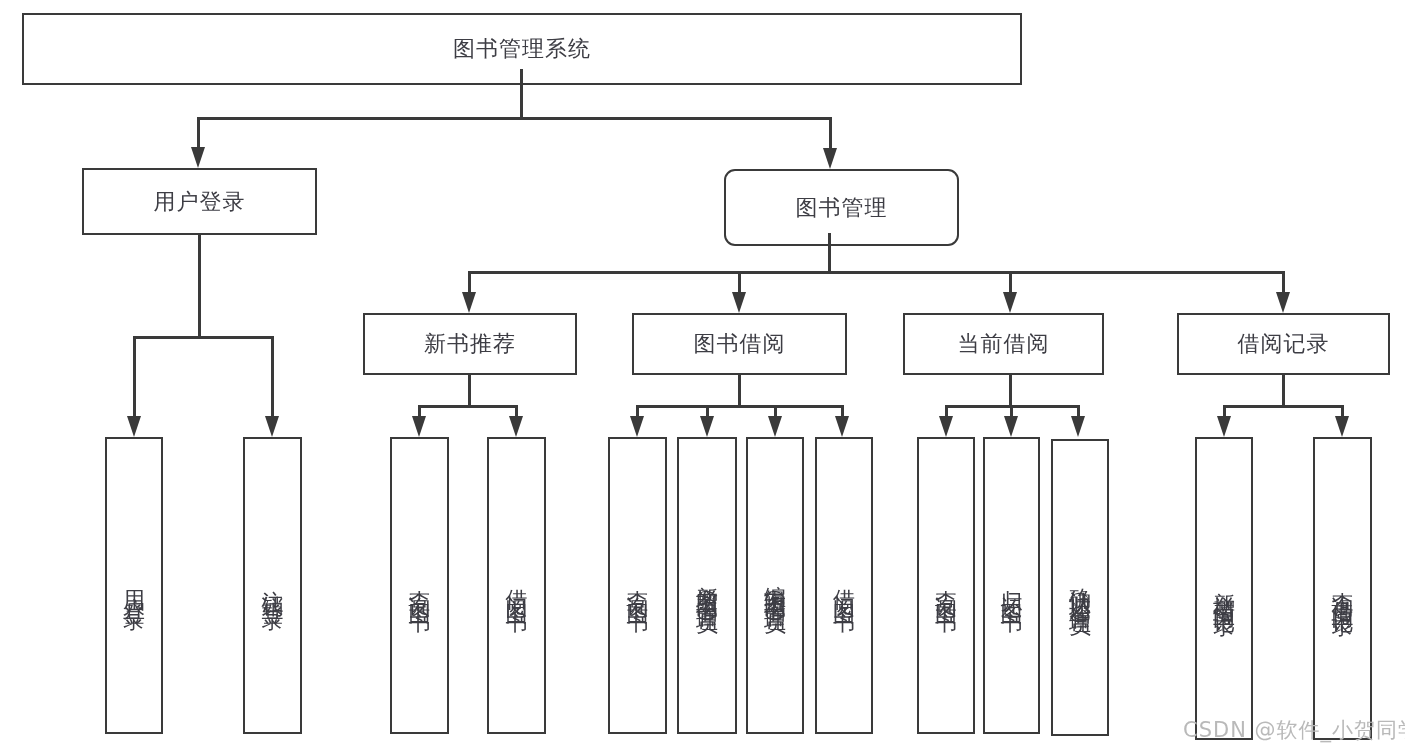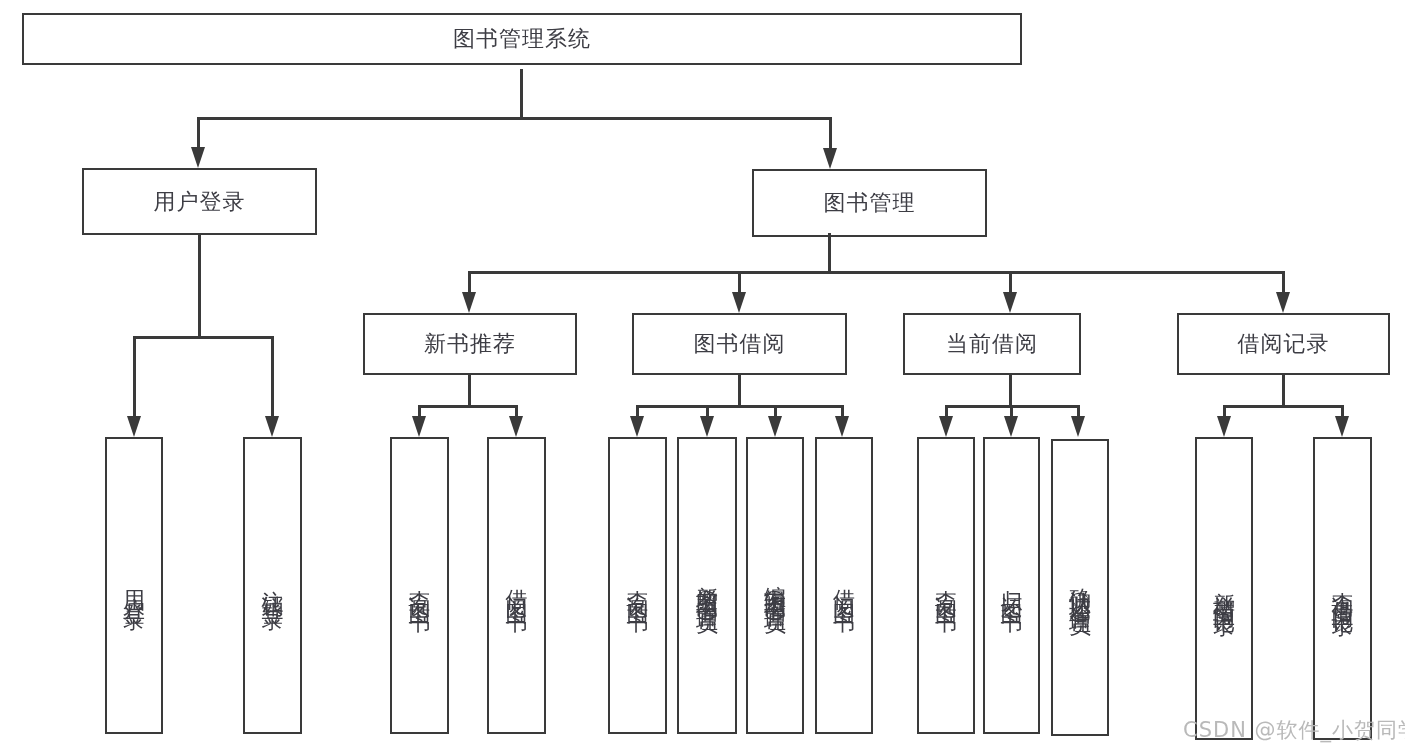--- a/index.html
+++ b/index.html
@@ -29,35 +29,35 @@
   #watermark{
     position:absolute;left:1183px;top:716px;font-size:21px;color:#b9b9b9;
     letter-spacing:1px;white-space:nowrap;z-index:5;
   }
 </style>
 </head>
 <body>
 
 <div id="stage">
 
-  <div class="box" style="left:22px;top:13px;width:1000px;height:52px;">
+  <div class="box" style="left:22px;top:13px;width:1000px;height:72px;">
     <span>图书管理系统</span>
   </div>
 
   <div class="vline" style="left:520px;top:69px;height:49px;"></div>
   <div class="hline" style="left:197px;top:117px;width:635px;"></div>
   <div class="vline" style="left:197px;top:117px;height:33px;"></div>
   <div class="tri" style="left:191px;top:147px;"></div>
   <div class="vline" style="left:829px;top:117px;height:33px;"></div>
   <div class="tri" style="left:823px;top:148px;"></div>
 
   <div class="box" style="left:82px;top:168px;width:235px;height:67px;">
     <span>用户登录</span>
   </div>
-  <div class="box" style="left:752px;top:169px;width:235px;height:68px;">
+  <div class="box" style="left:724px;top:169px;width:235px;height:77px;border-radius:11px;">
     <span>图书管理</span>
   </div>
 
   <div class="vline" style="left:198px;top:235px;height:103px;"></div>
   <div class="hline" style="left:133px;top:336px;width:140px;"></div>
   <div class="vline" style="left:133px;top:336px;height:82px;"></div>
   <div class="tri" style="left:127px;top:416px;"></div>
   <div class="vline" style="left:271px;top:336px;height:82px;"></div>
   <div class="tri" style="left:265px;top:416px;"></div>
 
@@ -78,21 +78,21 @@
   <div class="tri" style="left:1003px;top:292px;"></div>
   <div class="vline" style="left:1282px;top:271px;height:24px;"></div>
   <div class="tri" style="left:1276px;top:292px;"></div>
 
   <div class="box" style="left:363px;top:313px;width:214px;height:62px;">
     <span>新书推荐</span>
   </div>
   <div class="box" style="left:632px;top:313px;width:215px;height:62px;">
     <span>图书借阅</span>
   </div>
-  <div class="box" style="left:903px;top:313px;width:178px;height:62px;">
+  <div class="box" style="left:903px;top:313px;width:201px;height:62px;">
     <span>当前借阅</span>
   </div>
   <div class="box" style="left:1177px;top:313px;width:213px;height:62px;text-align:right;">
     <span>借阅记录</span>
   </div>
 
   <div class="vline" style="left:468px;top:375px;height:32px;"></div>
   <div class="hline" style="left:418px;top:405px;width:99px;"></div>
   <div class="vline" style="left:418px;top:405px;height:14px;"></div>
   <div class="tri" style="left:412px;top:416px;"></div>

